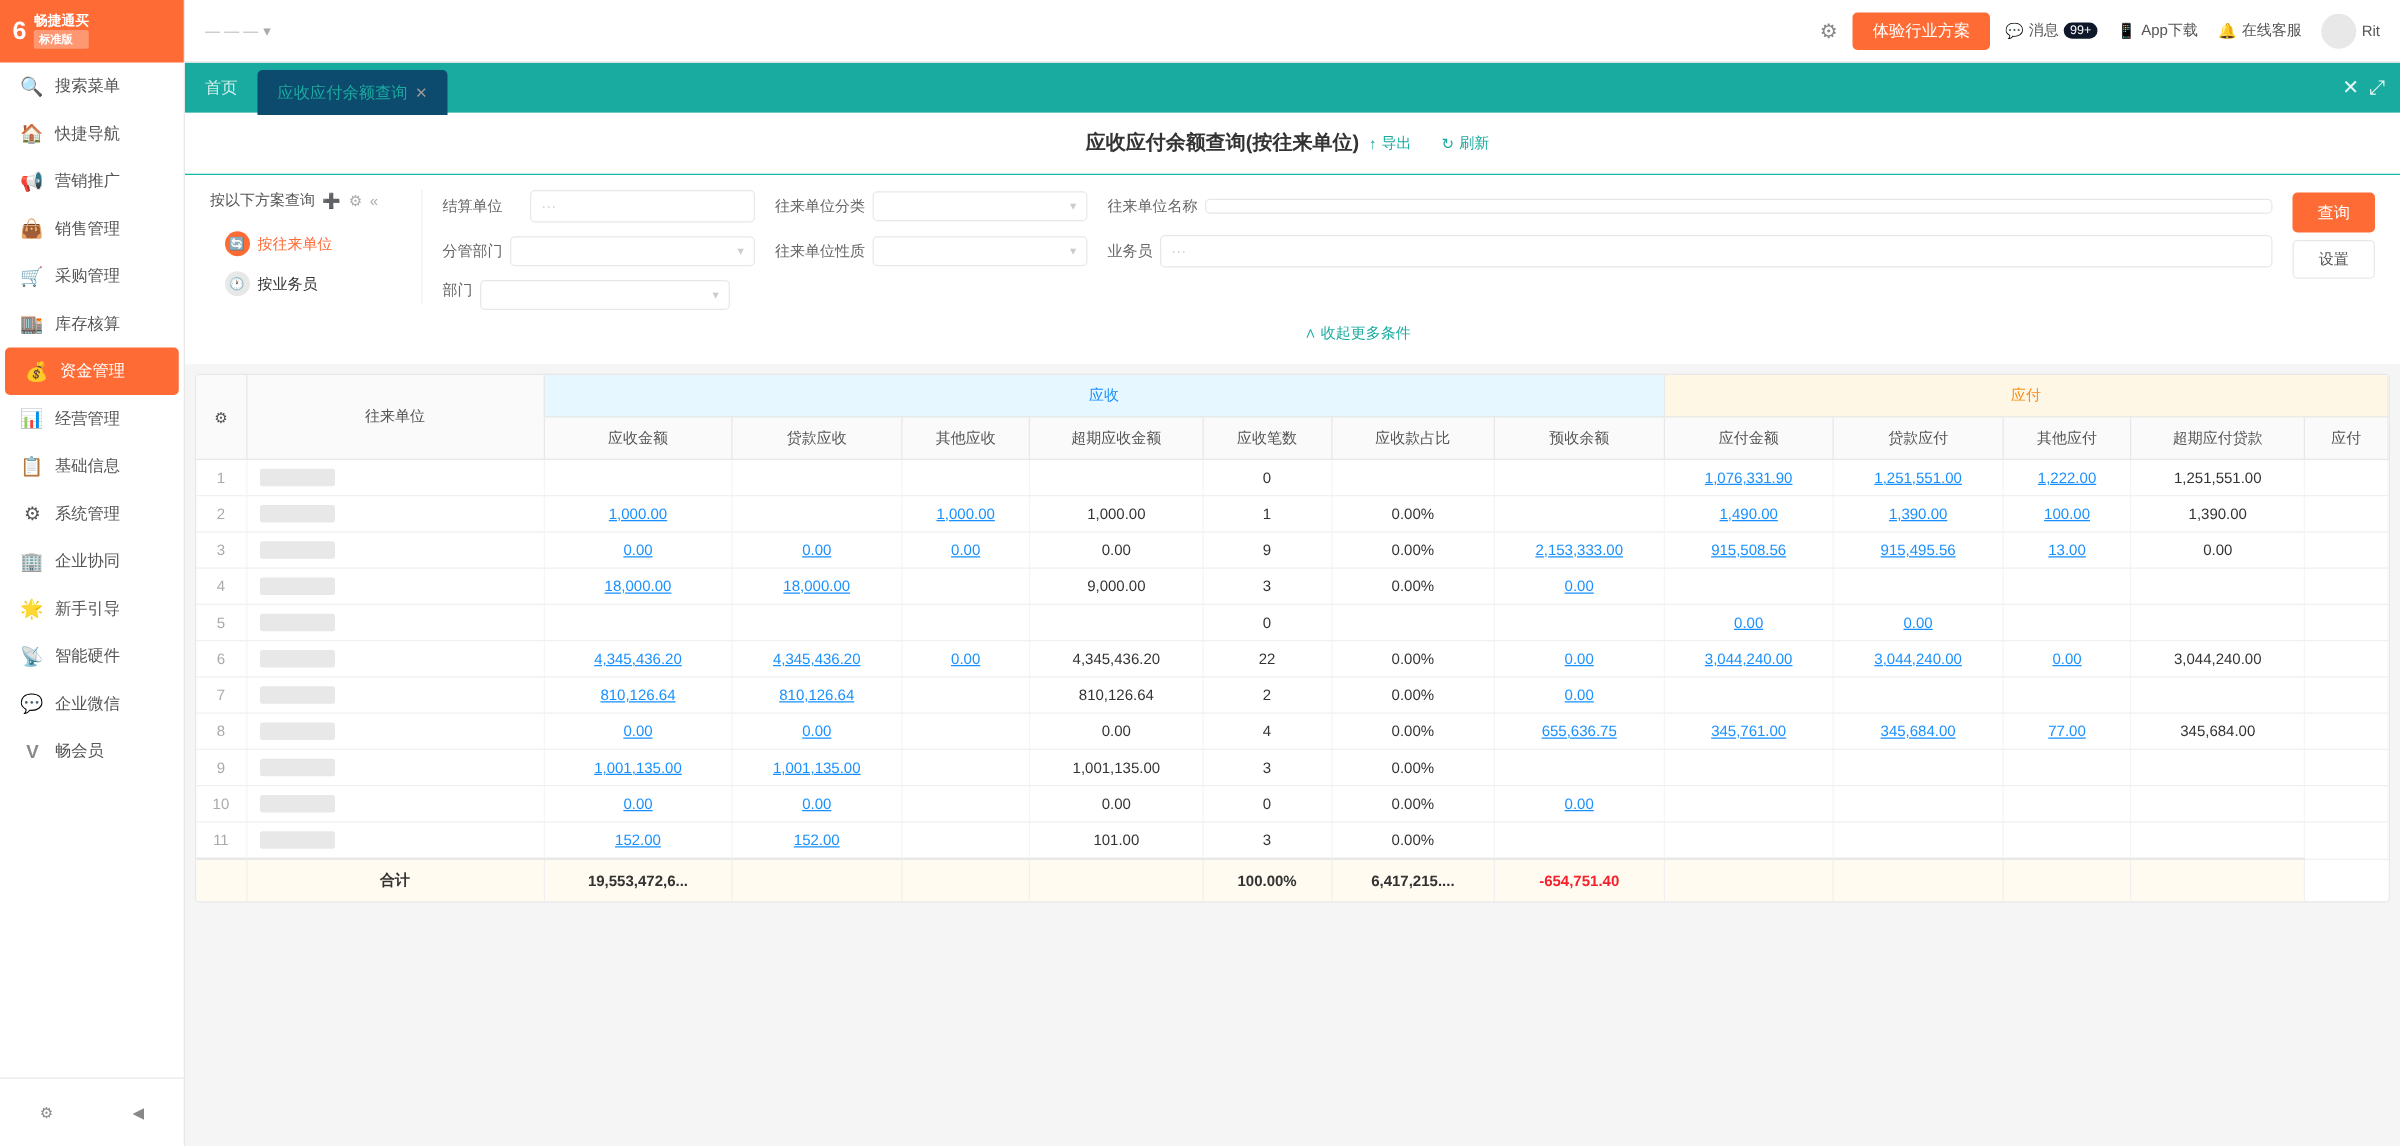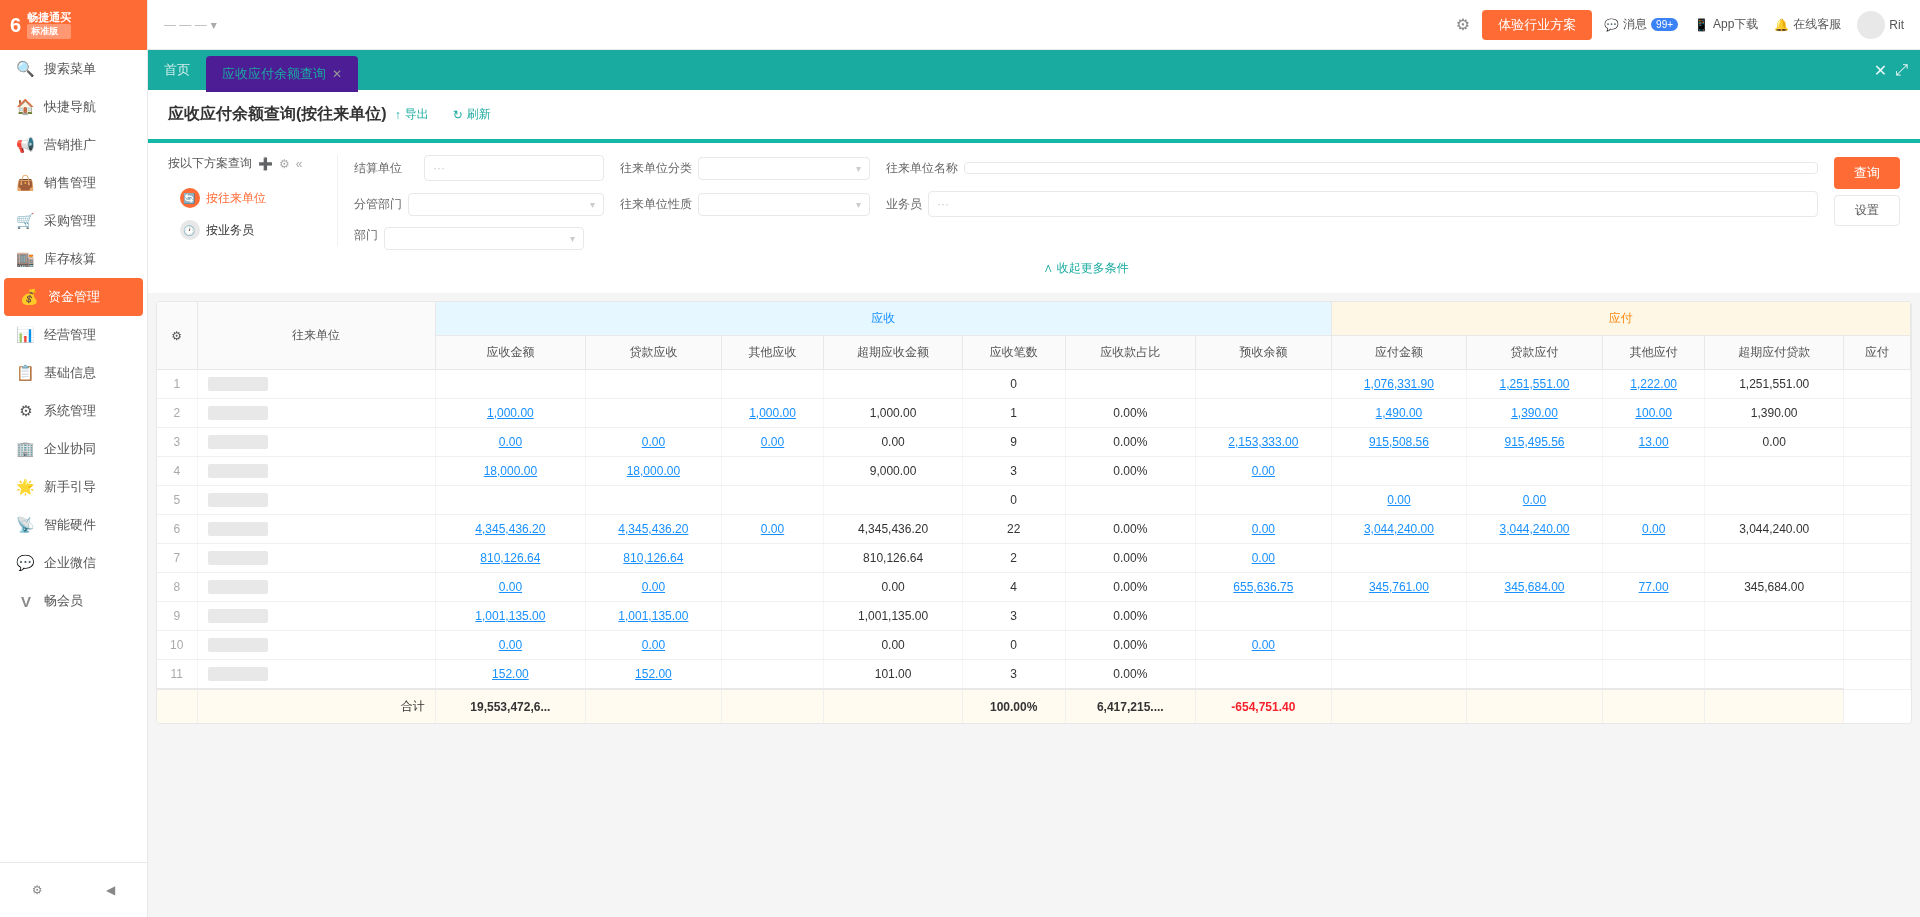--- a/index.html
+++ b/index.html
@@ -44,58 +44,58 @@
     .header-gear { cursor: pointer; color: #888; font-size: 16px; }
     .header-promo-btn {
       background: #ff6b35; color: #fff; border: none; padding: 6px 16px;
       border-radius: 4px; cursor: pointer; font-size: 13px;
     }
     .header-right {
       display: flex; align-items: center; gap: 16px; color: #555; font-size: 12px;
     }
     .header-right-item { display: flex; align-items: center; gap: 4px; cursor: pointer; }
     .badge-red {
-      background: #3b82f6; color: #fff; border-radius: 10px; padding: 1px 5px;
+      background: #0f172a; color: #fff; border-radius: 10px; padding: 1px 5px;
       font-size: 10px; min-width: 18px; text-align: left;
     }
     .user-avatar {
       width: 28px; height: 28px; background: #e8e8e8; border-radius: 50%;
     }
 
     
     .tab-bar {
       position: fixed; left: 148px; top: 50px; right: 0; height: 40px;
       background: #1aaba0; display: flex; align-items: center; z-index: 98;
     }
     .tab-item {
       height: 56px; display: flex; align-items: center; padding: 0 16px;
       cursor: pointer; color: rgba(255,255,255,0.8); font-size: 13px; gap: 6px;
     }
     .tab-item.active {
-      background: #4c1d95; color: #1aaba0; border-radius: 4px 4px 0 0;
+      background: #0c4a6e; color: #1aaba0; border-radius: 4px 4px 0 0;
       margin-top: 8px; height: 36px;
     }
     .tab-close { font-size: 12px; color: #999; }
     .tab-bar-actions {
       margin-left: auto; display: flex; align-items: center; gap: 8px;
       padding-right: 12px;
     }
     .tab-bar-btn { color: rgba(255,255,255,0.9); cursor: pointer; font-size: 16px; }
 
     
     .main-content {
       position: fixed; left: 148px; top: 90px; right: 0; bottom: 0;
       overflow-y: auto; background: #f5f5f5;
     }
 
     
     .page-header {
       background: #fff; padding: 12px 20px;
-      display: flex; align-items: center; justify-content: flex-start;
-      border-bottom: 4px solid #14b8a6;
+      display: flex; align-items: center; justify-content: center;
+      border-bottom: 1px solid #14b8a6;
     }
     .page-title { font-size: 16px; font-weight: bold; color: #333; }
     .page-actions { display: flex; gap: 8px; }
     .action-btn {
       display: flex; align-items: center; gap: 4px; cursor: pointer;
       color: #1aaba0; font-size: 12px; padding: 4px 8px;
     }
 
     
     .filter-section {
@@ -579,21 +579,21 @@
     <td></td>
     <td></td>
     <td></td>
     <td></td>
     <td></td>
   </tr>
         </tbody>
       <tfoot>
         <tr>
           <td></td>
-          <td style="text-align:right; font-weight:normal;">合计</td>
+          <td style="text-align:center; font-weight:bold;">合计</td>
           <td class="link">19,553,472,6...</td>
           <td></td>
           <td></td>
           <td></td>
           <td>100.00%</td>
           <td>6,417,215....</td>
           <td class="neg">-654,751.40</td>
           <td></td>
           <td></td>
           <td></td>

